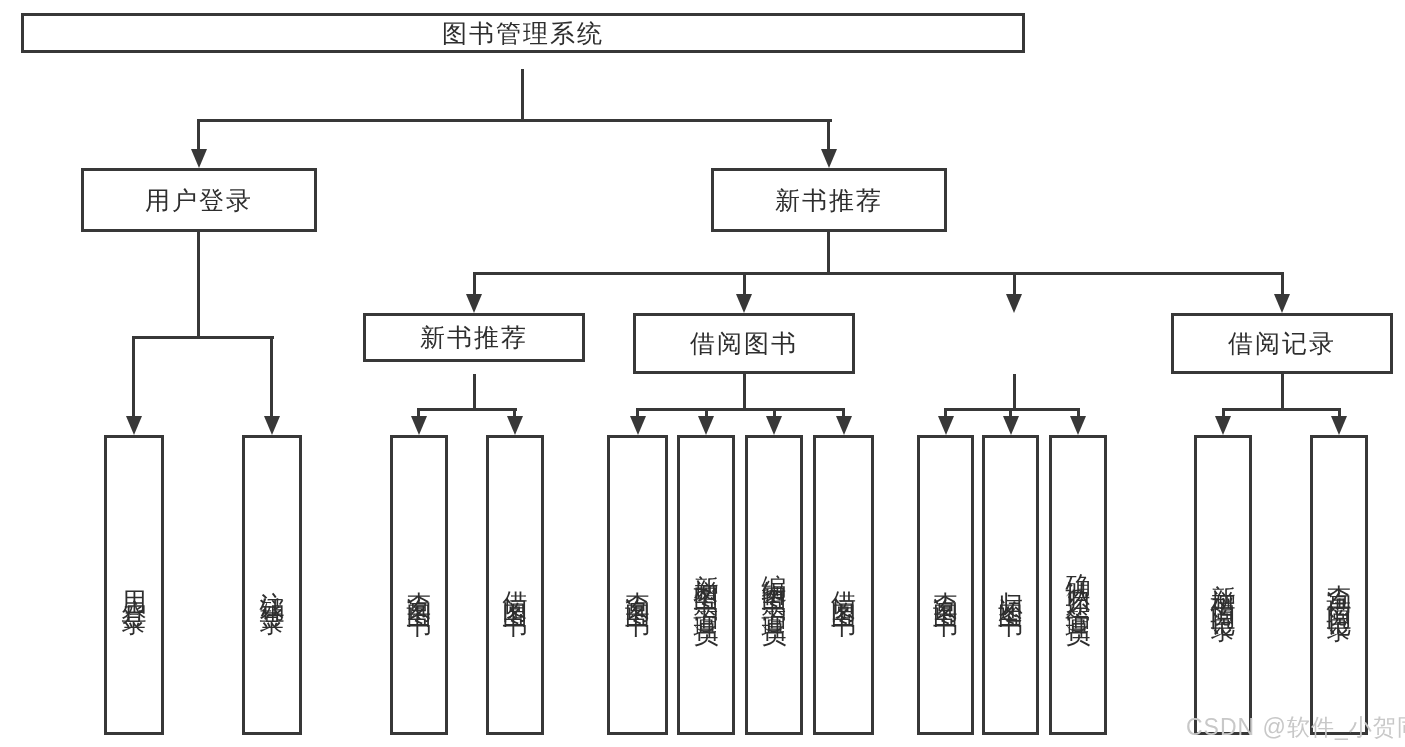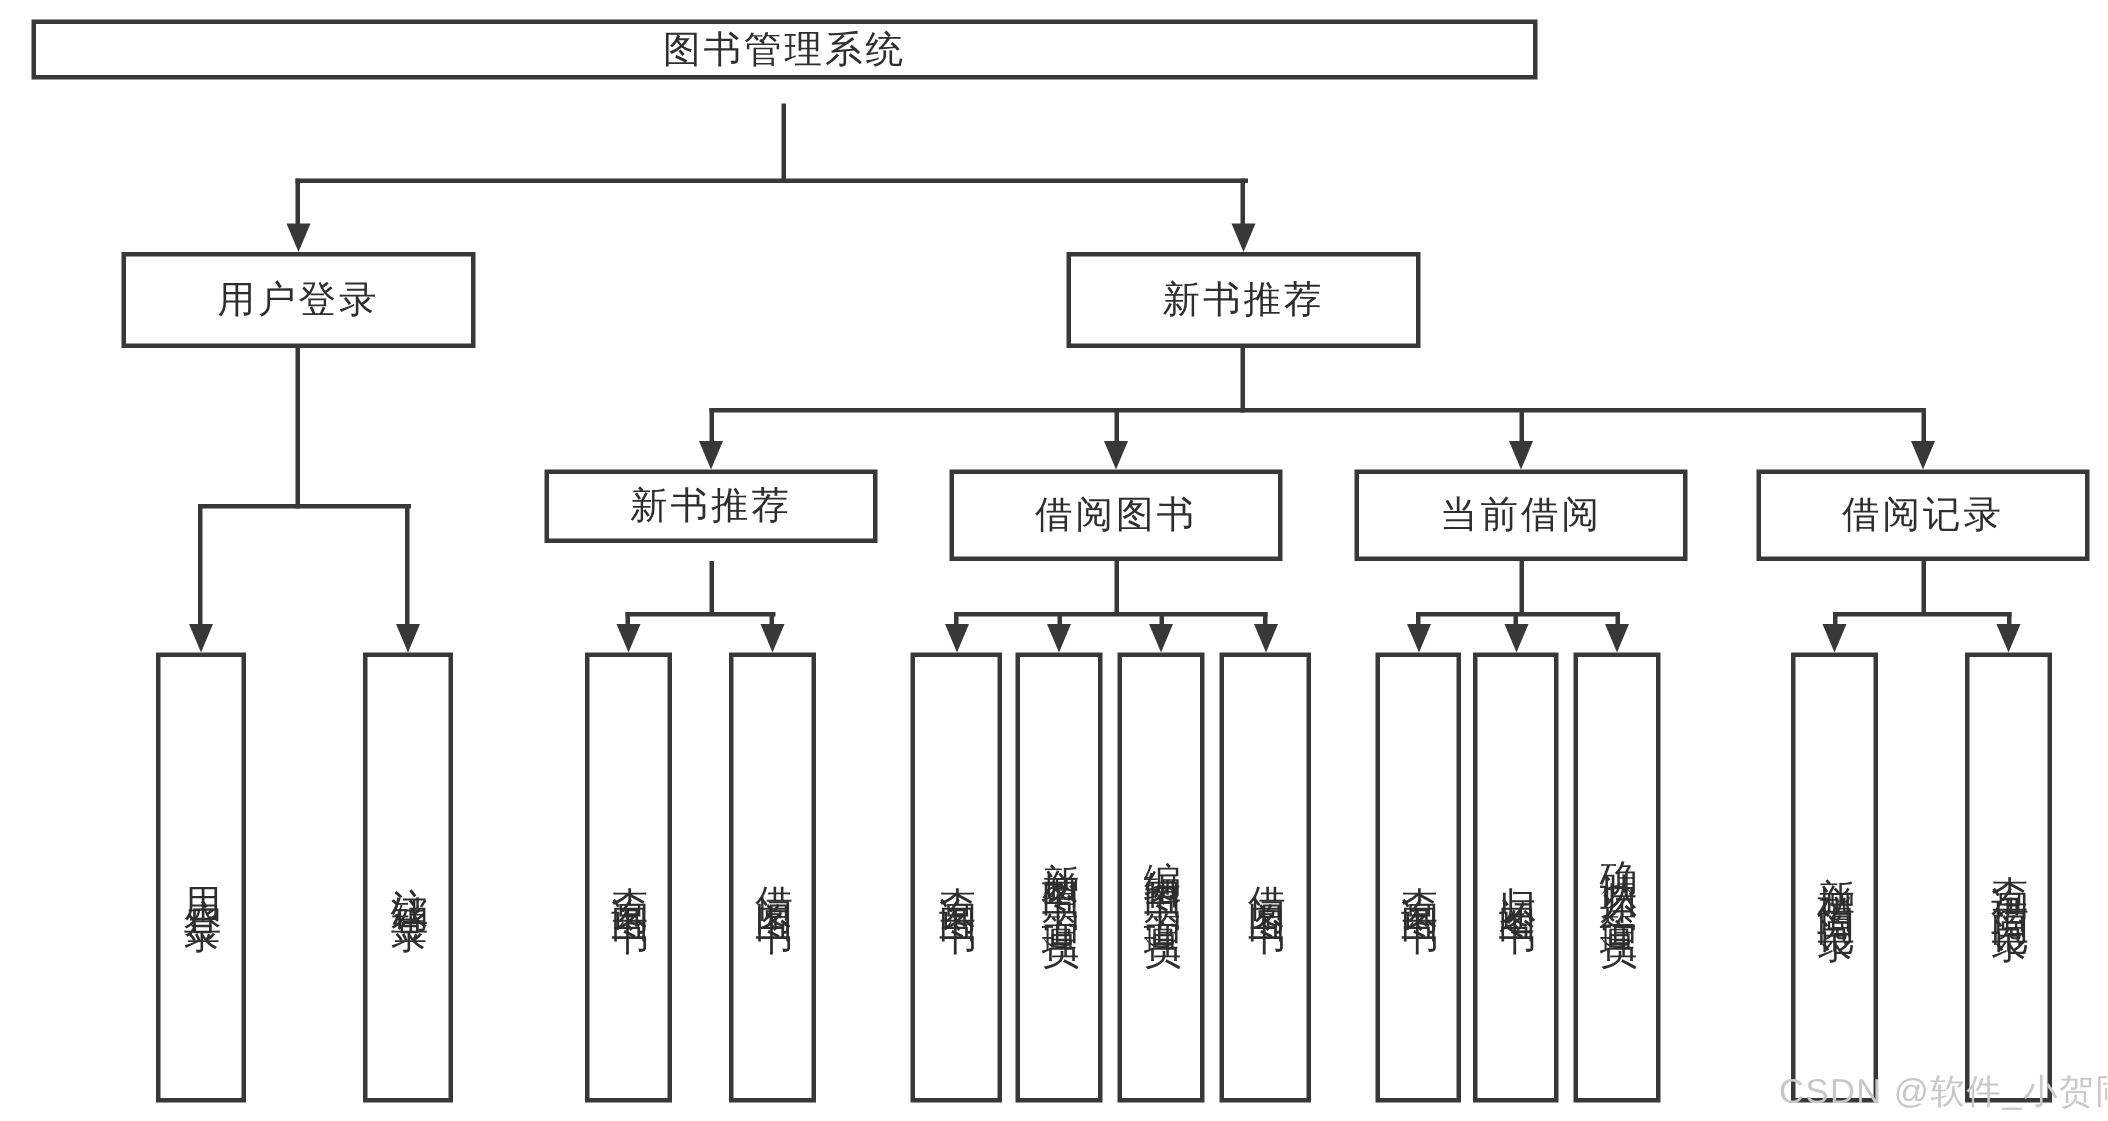--- a/index.html
+++ b/index.html
@@ -67,23 +67,20 @@
   <div class="vline" style="left:1013px;top:272px;width:3px;height:25px"></div>
   <div class="arrow" style="left:1006px;top:294px"></div>
   <div class="vline" style="left:1281px;top:272px;width:3px;height:25px"></div>
   <div class="arrow" style="left:1274px;top:294px"></div>
 
   <div class="box" style="left:363px;top:313px;width:222px;height:49px">
     <span class="lbl">新书推荐</span>
   </div>
   <div class="box" style="left:633px;top:313px;width:222px;height:61px">
     <span class="lbl">借阅图书</span>
-  </div>
-  <div class="box" style="left:903px;top:313px;width:222px;height:61px">
-    <span class="lbl">当前借阅</span>
   </div>
   <div class="box" style="left:1171px;top:313px;width:222px;height:61px">
     <span class="lbl">借阅记录</span>
   </div>
 
   <div class="vline" style="left:473px;top:374px;width:3px;height:34px"></div>
   <div class="hline" style="left:417px;top:408px;width:100px;height:3px"></div>
   <div class="vline" style="left:417px;top:408px;width:3px;height:12px"></div>
   <div class="arrow" style="left:411px;top:416px"></div>
   <div class="vline" style="left:513px;top:408px;width:3px;height:12px"></div>

